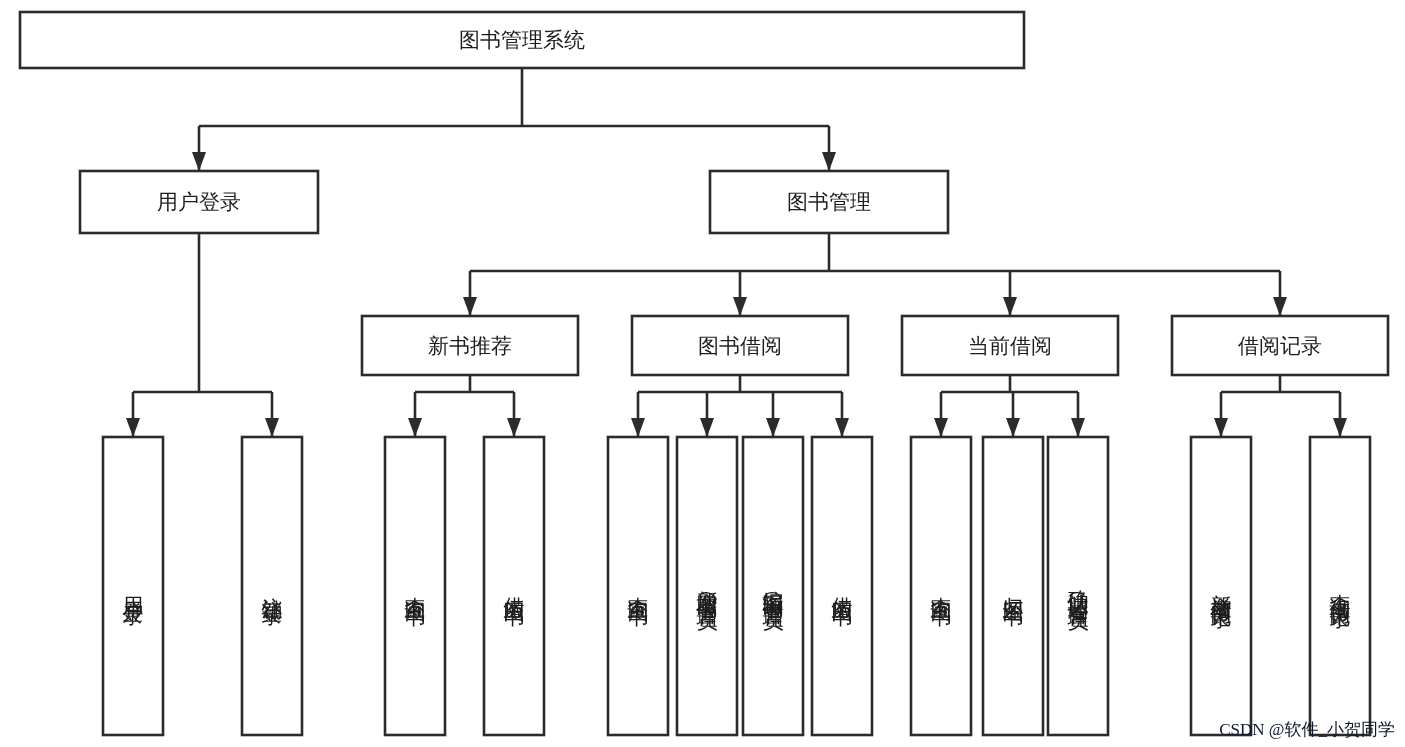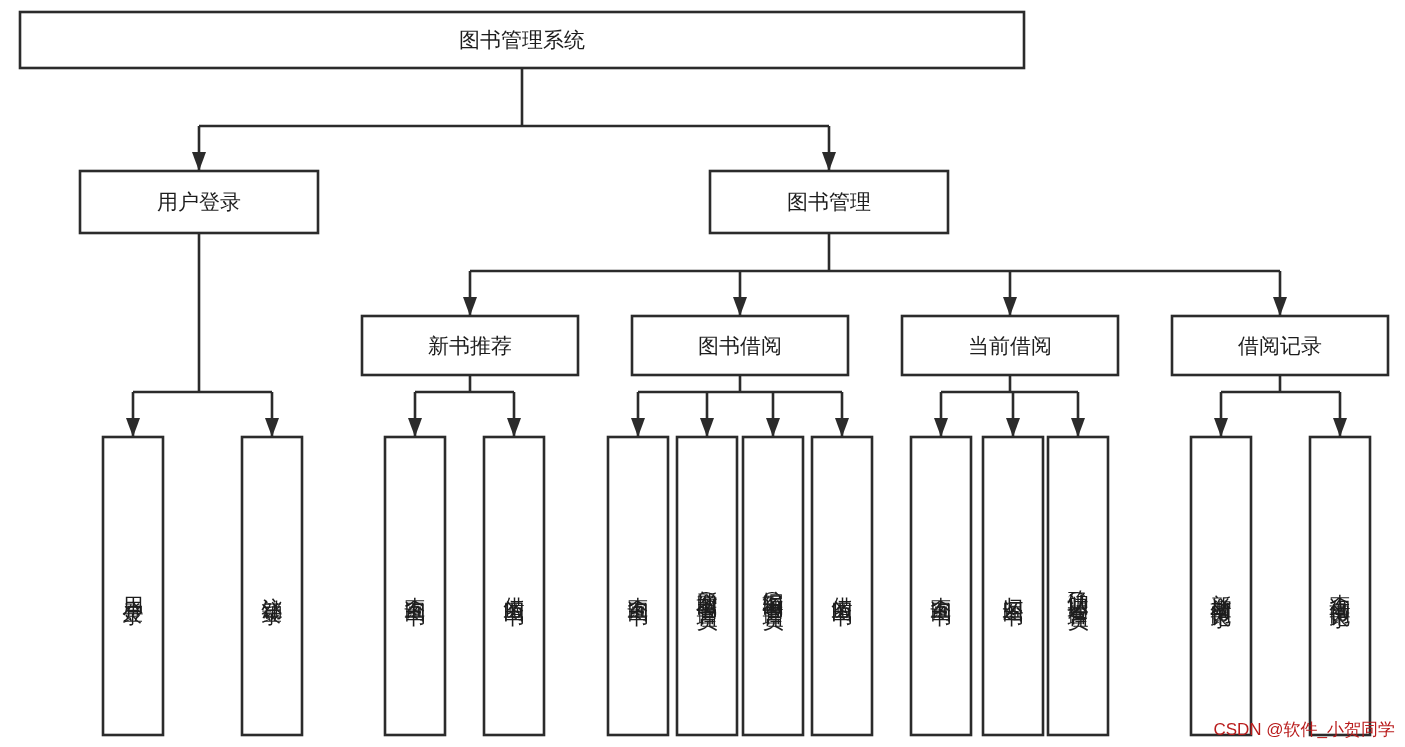--- a/index.html
+++ b/index.html
@@ -63,23 +63,23 @@
     font-size: 21px;
     line-height: 1.05;
     letter-spacing: 3px;
     color: #1d1d1d;
     white-space: nowrap;
   }
   .watermark {
     position: absolute;
     right: 10px;
     bottom: 6px;
-    font-family: Liberation Sans, sans-serif;
+    font-family: Liberation Serif, serif;
     font-size: 17px;
-    color: #b91c1c;
+    color: #0f172a;
     white-space: nowrap;
   }
 </style>
 </head>
 <body>
 
 <div id="diagram-root">
 
   <svg class="diagram-canvas" id="svg-canvas" viewBox="0 0 1405 747" xmlns="http://www.w3.org/2000/svg">
     <g id="connectors-layer">

